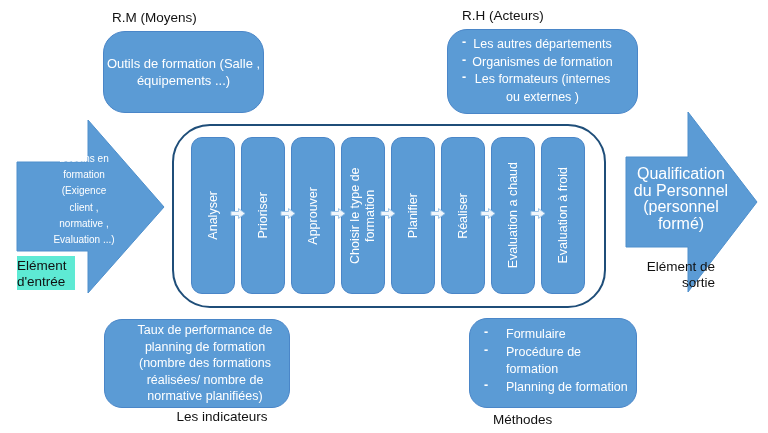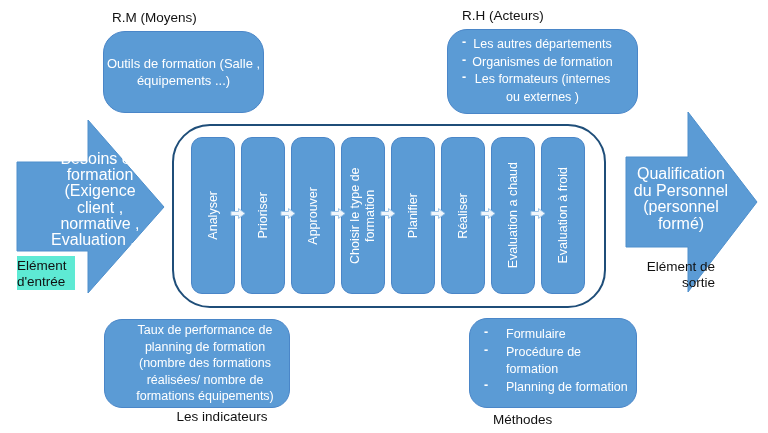--- a/index.html
+++ b/index.html
@@ -29,21 +29,21 @@
     border:2.6px solid #1F4E79;border-radius:38px;z-index:1;box-sizing:border-box;}
   .step{position:absolute;top:11px;width:44px;height:157px;background:#5B9BD5;
     border:1.3px solid #4A86C8;border-radius:11px;display:flex;align-items:center;
     justify-content:center;box-sizing:border-box;}
   .vtext{writing-mode:vertical-rl;transform:rotate(180deg);color:#ffffff;
     font-size:12.5px;line-height:15px;text-align:center;max-height:148px;white-space:normal;}
   .chev{position:absolute;top:81px;width:16px;height:13px;z-index:3;}
   
   #arrow-layer{left:0;top:0;width:768px;height:433px;z-index:1;}
   #input-text{left:18px;top:151px;width:132px;text-align:center;color:#ffffff;
-    font-size:16px;line-height:16.2px;z-index:2;margin-left:16px;}
+    font-size:10px;line-height:16.2px;z-index:2;}
   #input-label{left:17px;top:256px;background:#5eead4;padding:2px 8px 0 0;}
   #output-text{left:629px;top:166px;width:104px;text-align:center;color:#ffffff;
     font-size:16px;line-height:16.5px;z-index:2;}
   #output-label{left:620px;top:259px;width:95px;text-align:right;}
   
   #bl-box{left:104px;top:319px;width:186px;height:89px;border-radius:18px;
     display:flex;flex-direction:column;justify-content:center;text-align:center;
     font-size:12.5px;line-height:16.4px;padding-left:16px;}
   #bl-label{left:152px;top:409px;width:140px;text-align:center;}
   
@@ -158,21 +158,21 @@
   <div class="abs black-label" id="output-label">
     <span style="display:block">Elément de</span>
     <span style="display:block">sortie</span>
   </div>
 
   <div class="abs blue-box" id="bl-box">
     <span>Taux de performance de</span>
     <span>planning de formation</span>
     <span>(nombre des formations</span>
     <span>réalisées/ nombre de</span>
-    <span>formations équipements)</span>
+    <span>normative planifiées)</span>
   </div>
   <div class="abs black-label" id="bl-label">Les indicateurs</div>
 
   <div class="abs blue-box" id="br-box">
     <div class="br-row">
       <span class="br-dash">-</span>
       <span>Formulaire</span>
     </div>
     <div class="br-row">
       <span class="br-dash">-</span>

